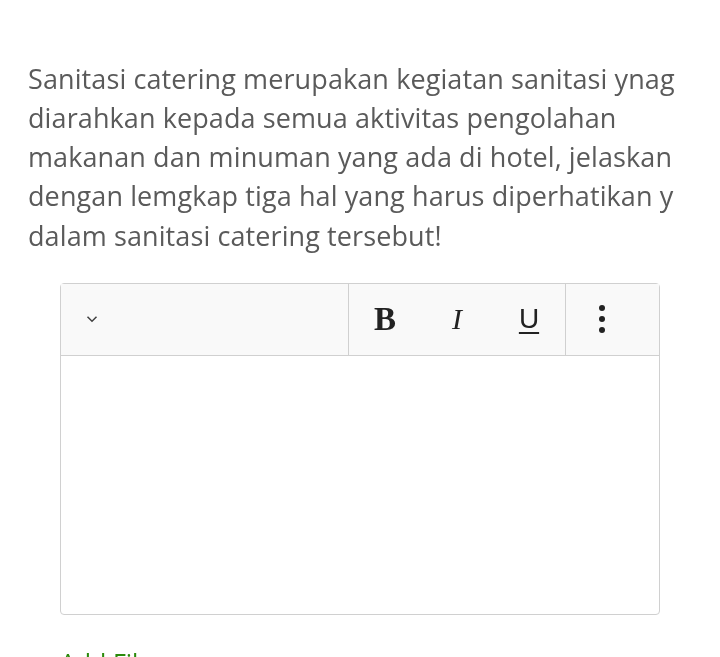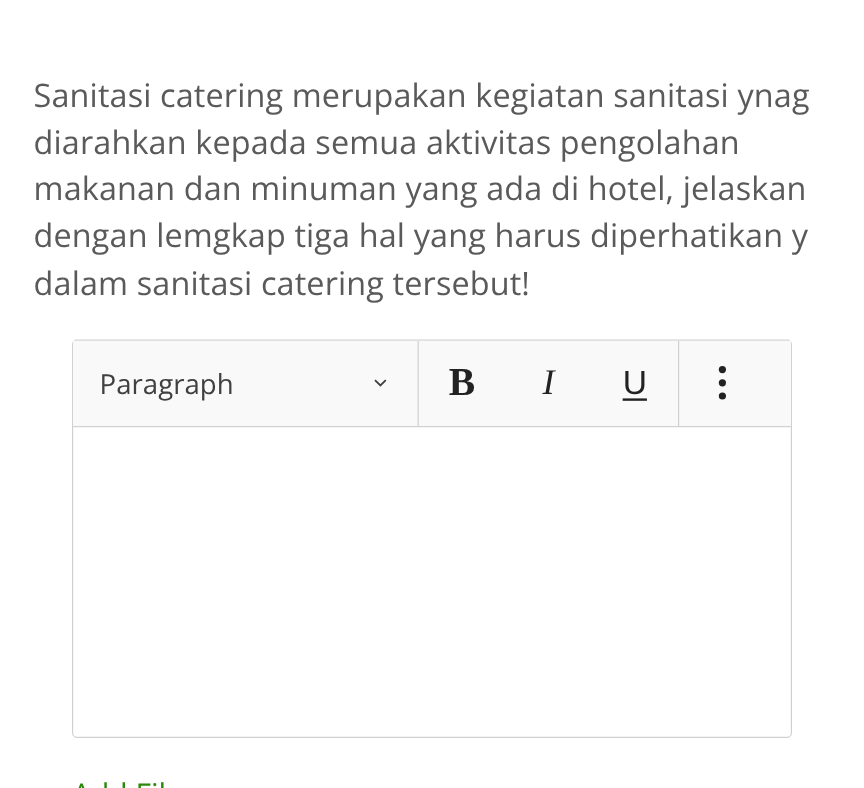--- a/index.html
+++ b/index.html
@@ -119,21 +119,20 @@
 
   <p class="question-text">Sanitasi catering merupakan kegiatan sanitasi ynag diarahkan kepada semua aktivitas pengolahan makanan dan minuman yang ada di hotel, jelaskan  dengan lemgkap tiga hal  yang harus diperhatikan y dalam sanitasi catering tersebut!</p>
 
   <div class="editor-wrap">
 
     <div class="editor-card">
 
       <div class="toolbar">
 
         <div class="format-select">
-          <span class="format-label">Paragraph</span>
           <svg class="chevron" viewBox="0 0 24 24">
             <polyline points="6 9 12 15 18 9"></polyline>
           </svg>
         </div>
 
         <div class="btn-group">
           <div class="tb-btn">
             <span class="glyph bold-g">B</span>
           </div>
           <div class="tb-btn">

